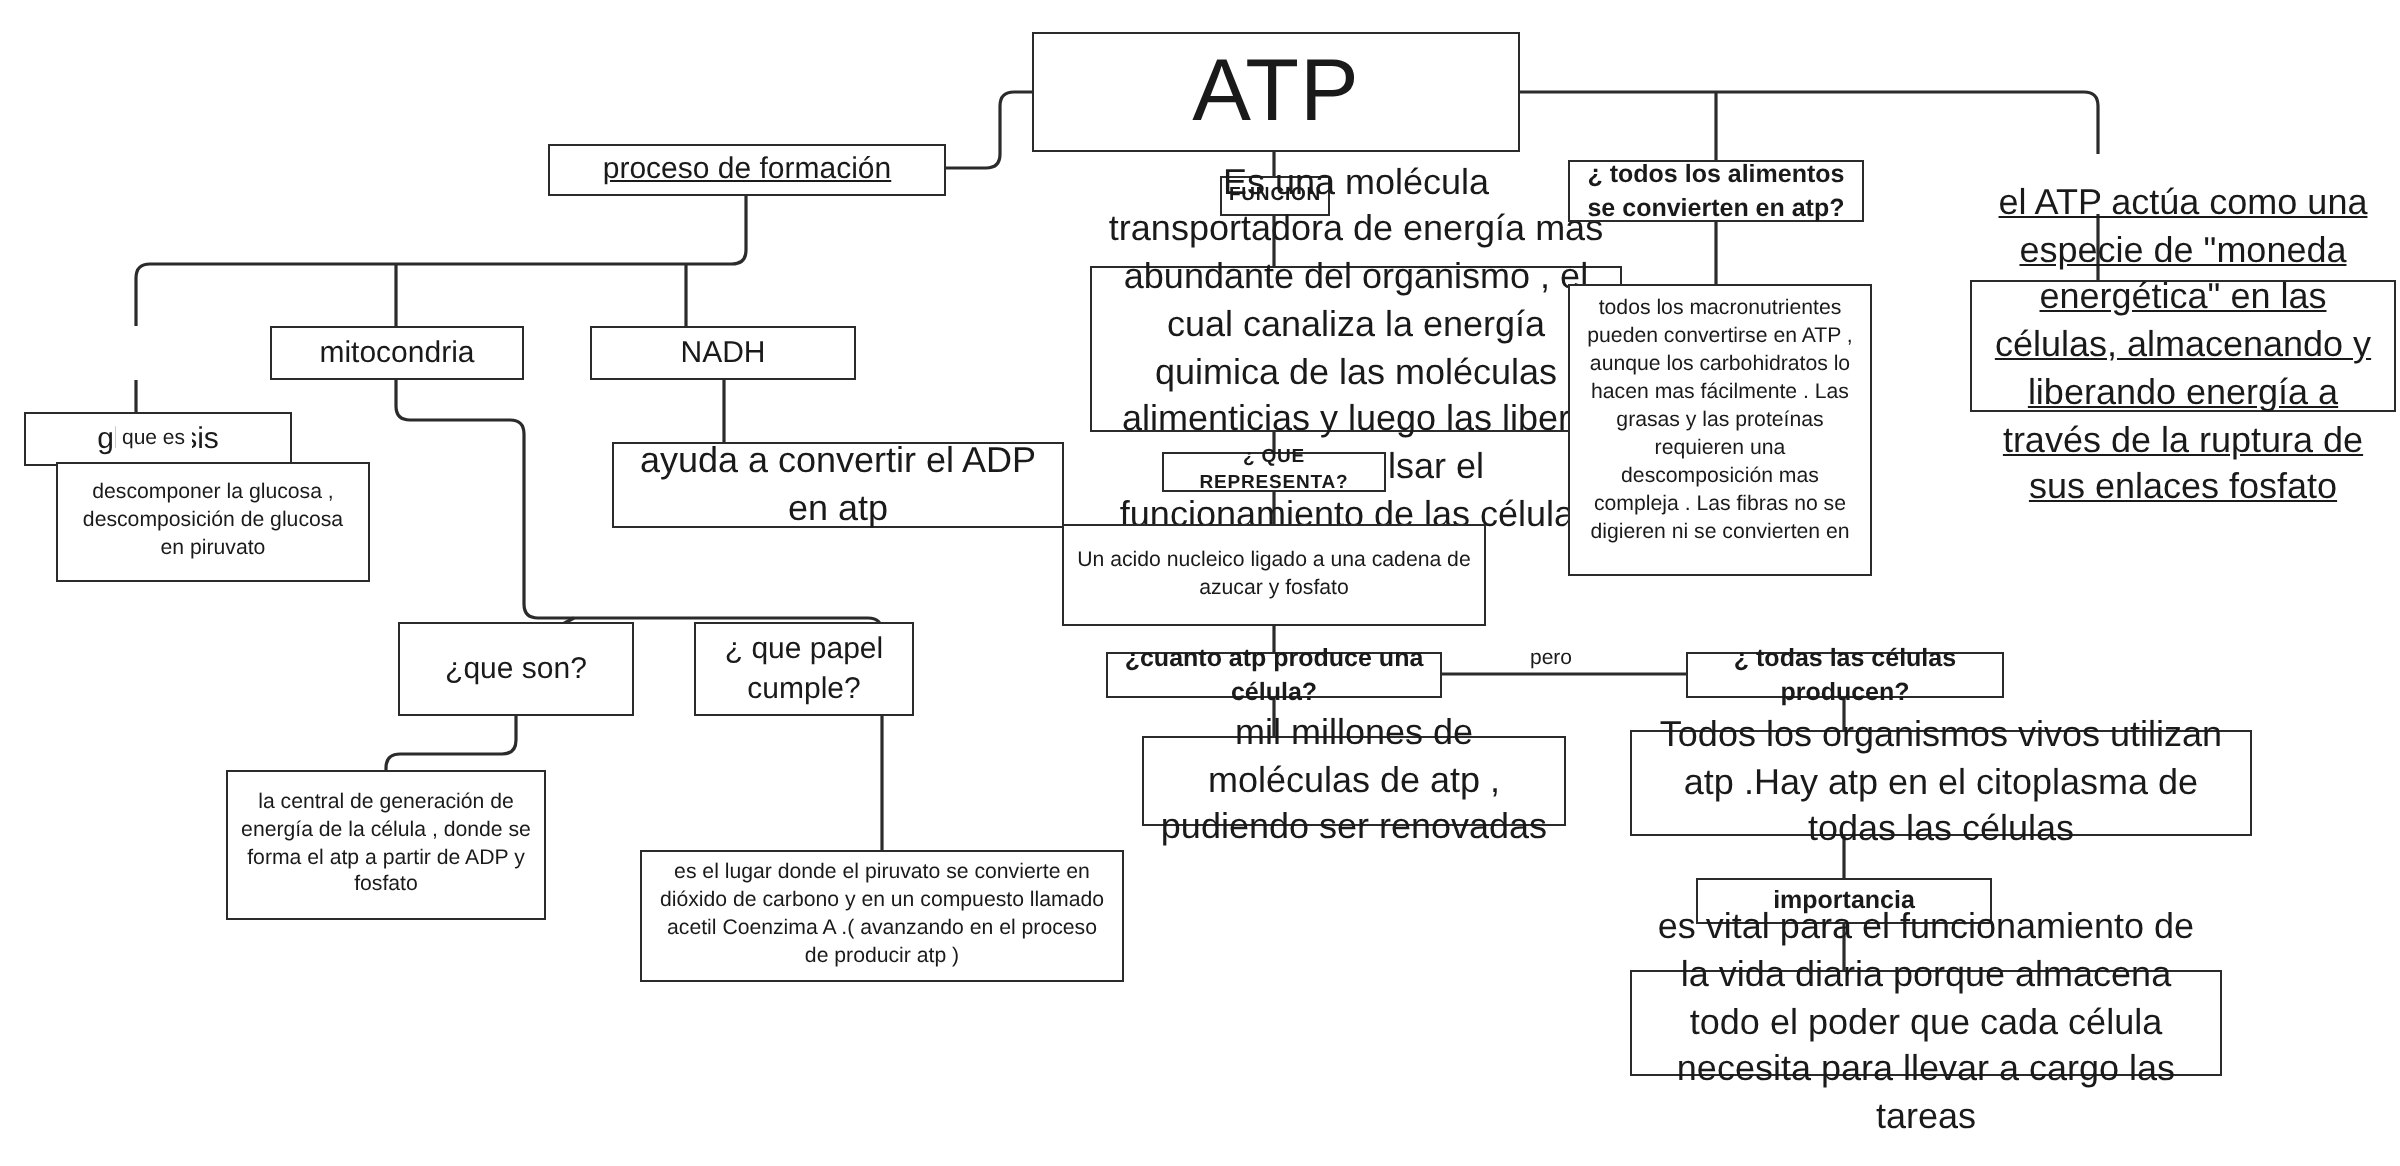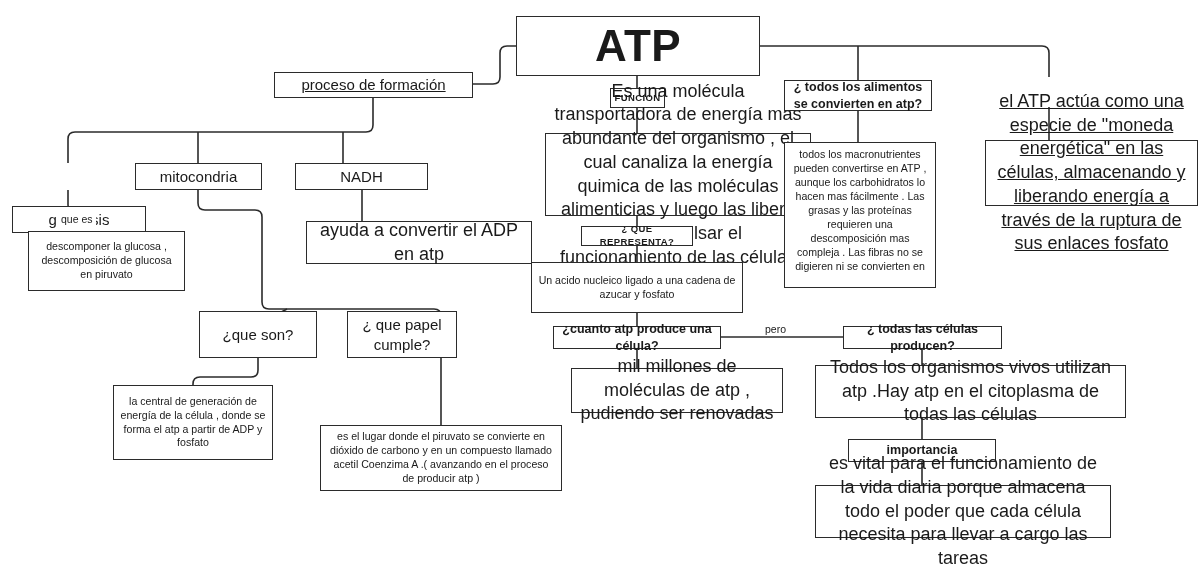--- a/index.html
+++ b/index.html
@@ -36,21 +36,21 @@
     display: flex;
     align-items: center;
     justify-content: center;
     text-align: center;
     color: #1a1a1a;
     line-height: 1.32;
     padding: 3px 6px;
   }
   .node.bold { font-weight: bold; justify-content: center; }
   .node.title {
-    font-weight: bold;
+    font-weight: normal;
     font-size: 44px;
     letter-spacing: 0.5px;
   }
   .node.tiny {
     font-size: 9.5px;
     font-weight: bold;
     letter-spacing: 0.4px;
     padding: 1px 4px;
   }
   .node.head { font-size: 15px; }

